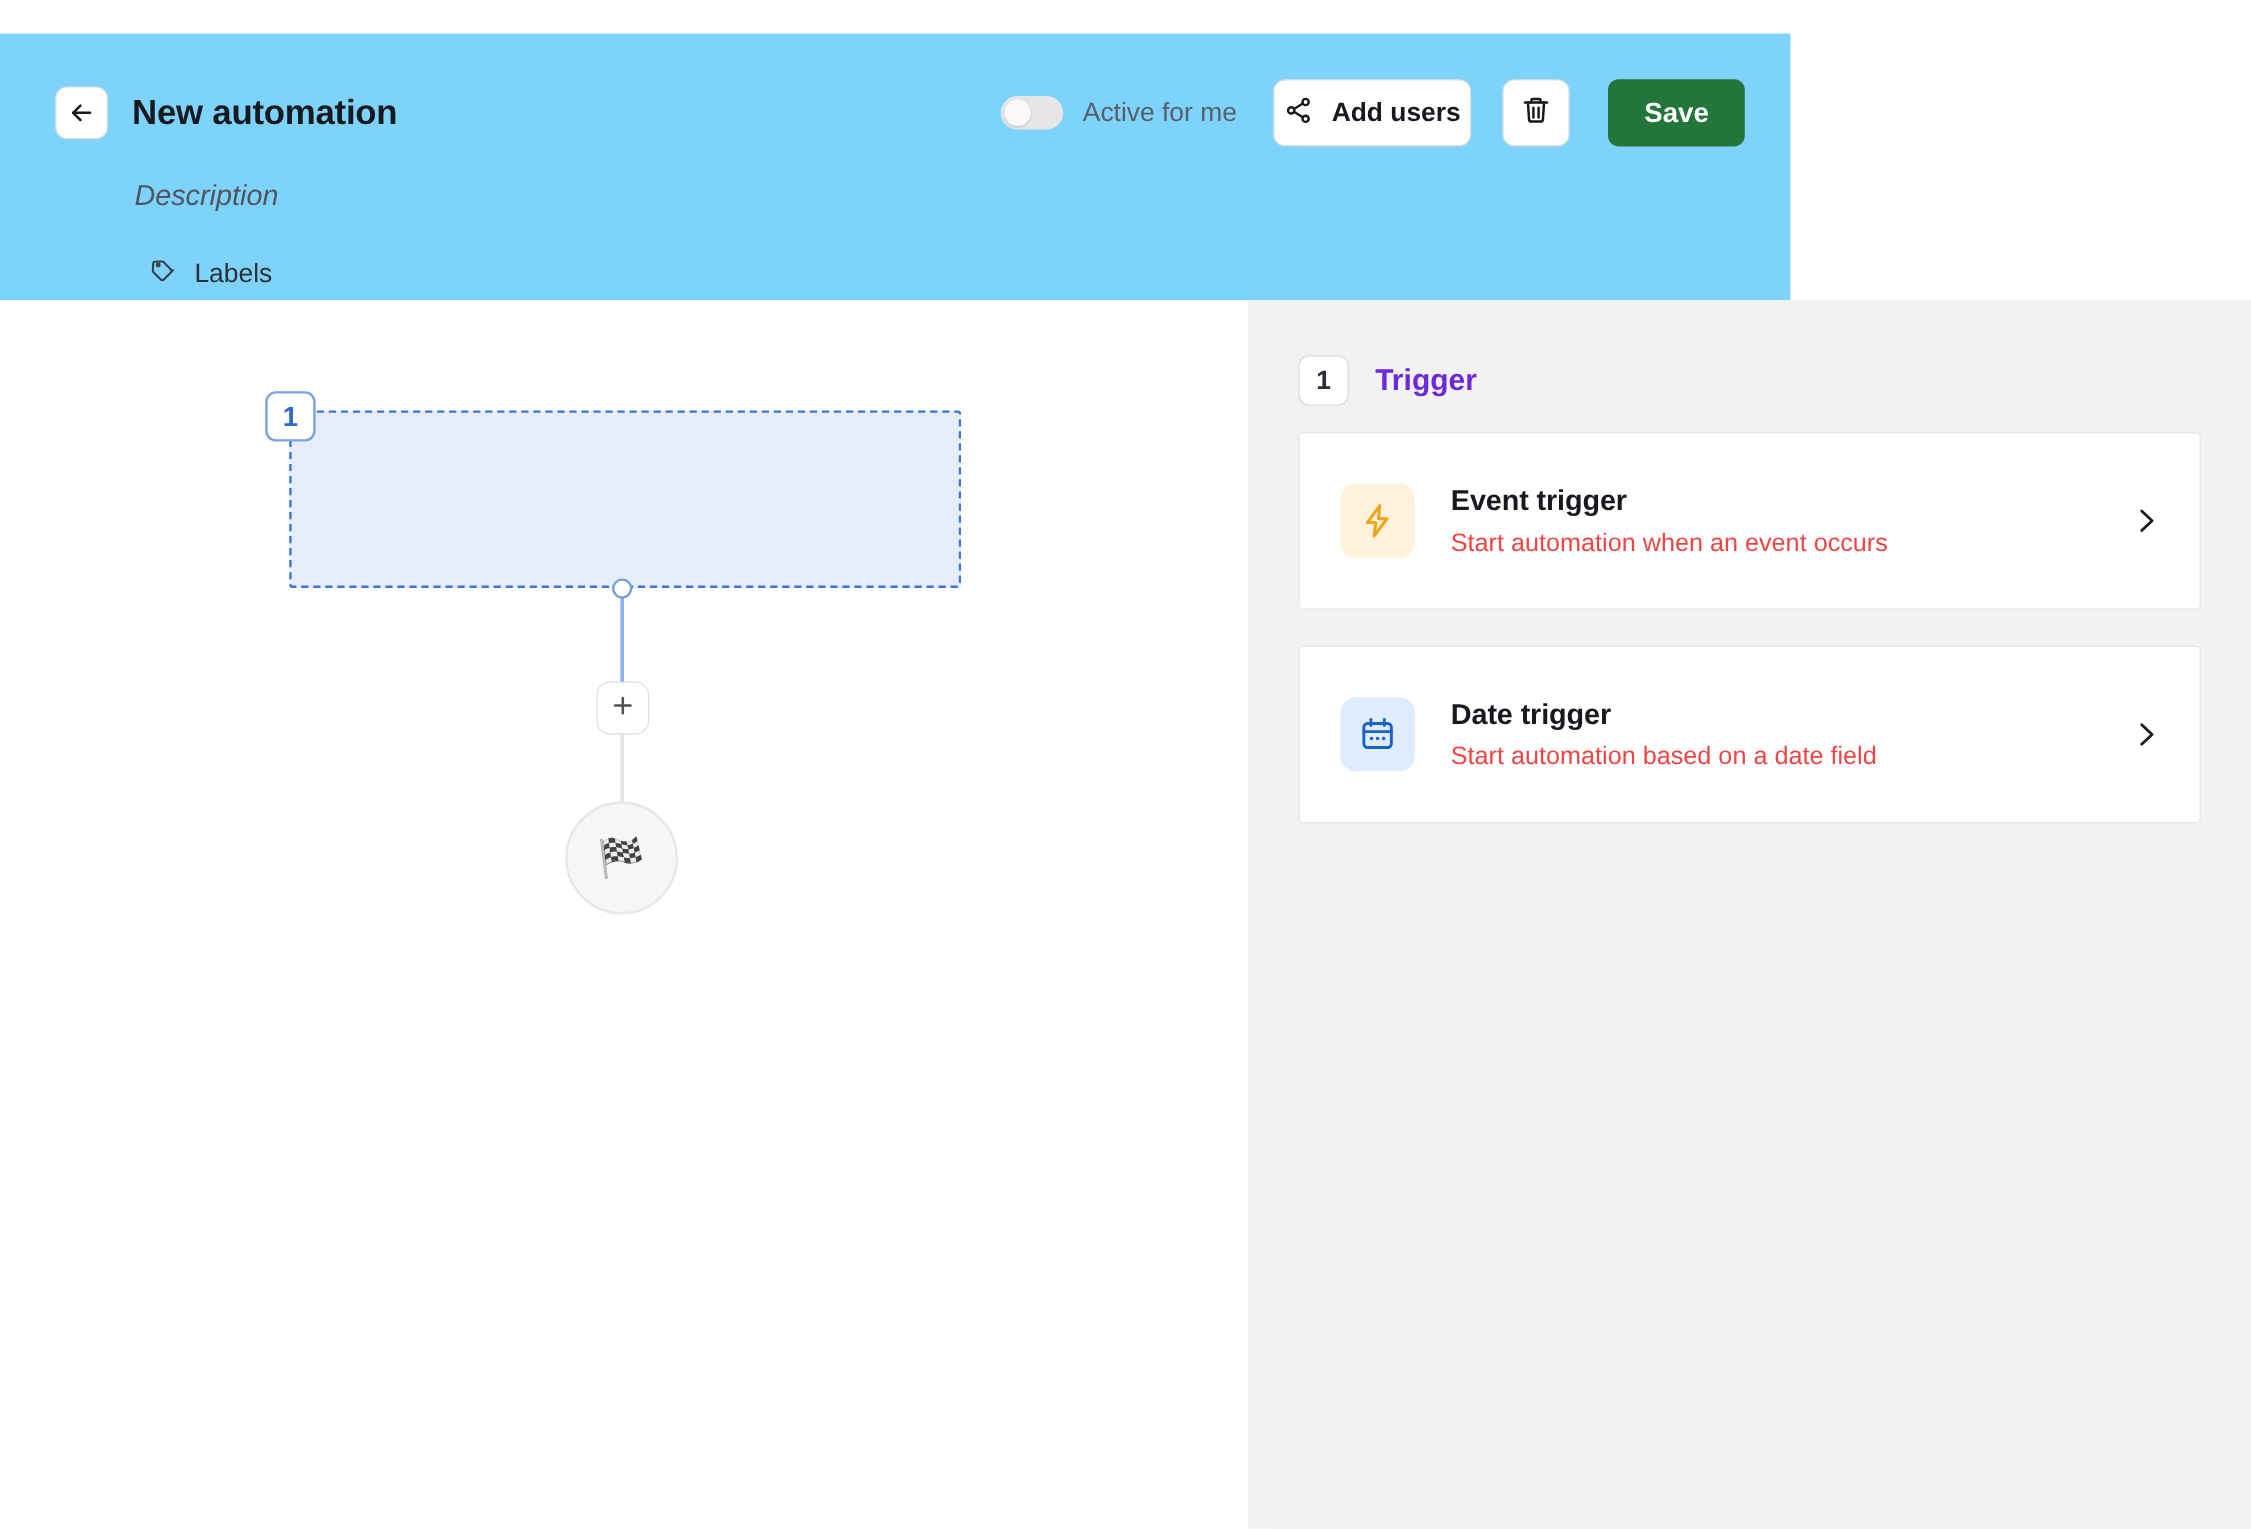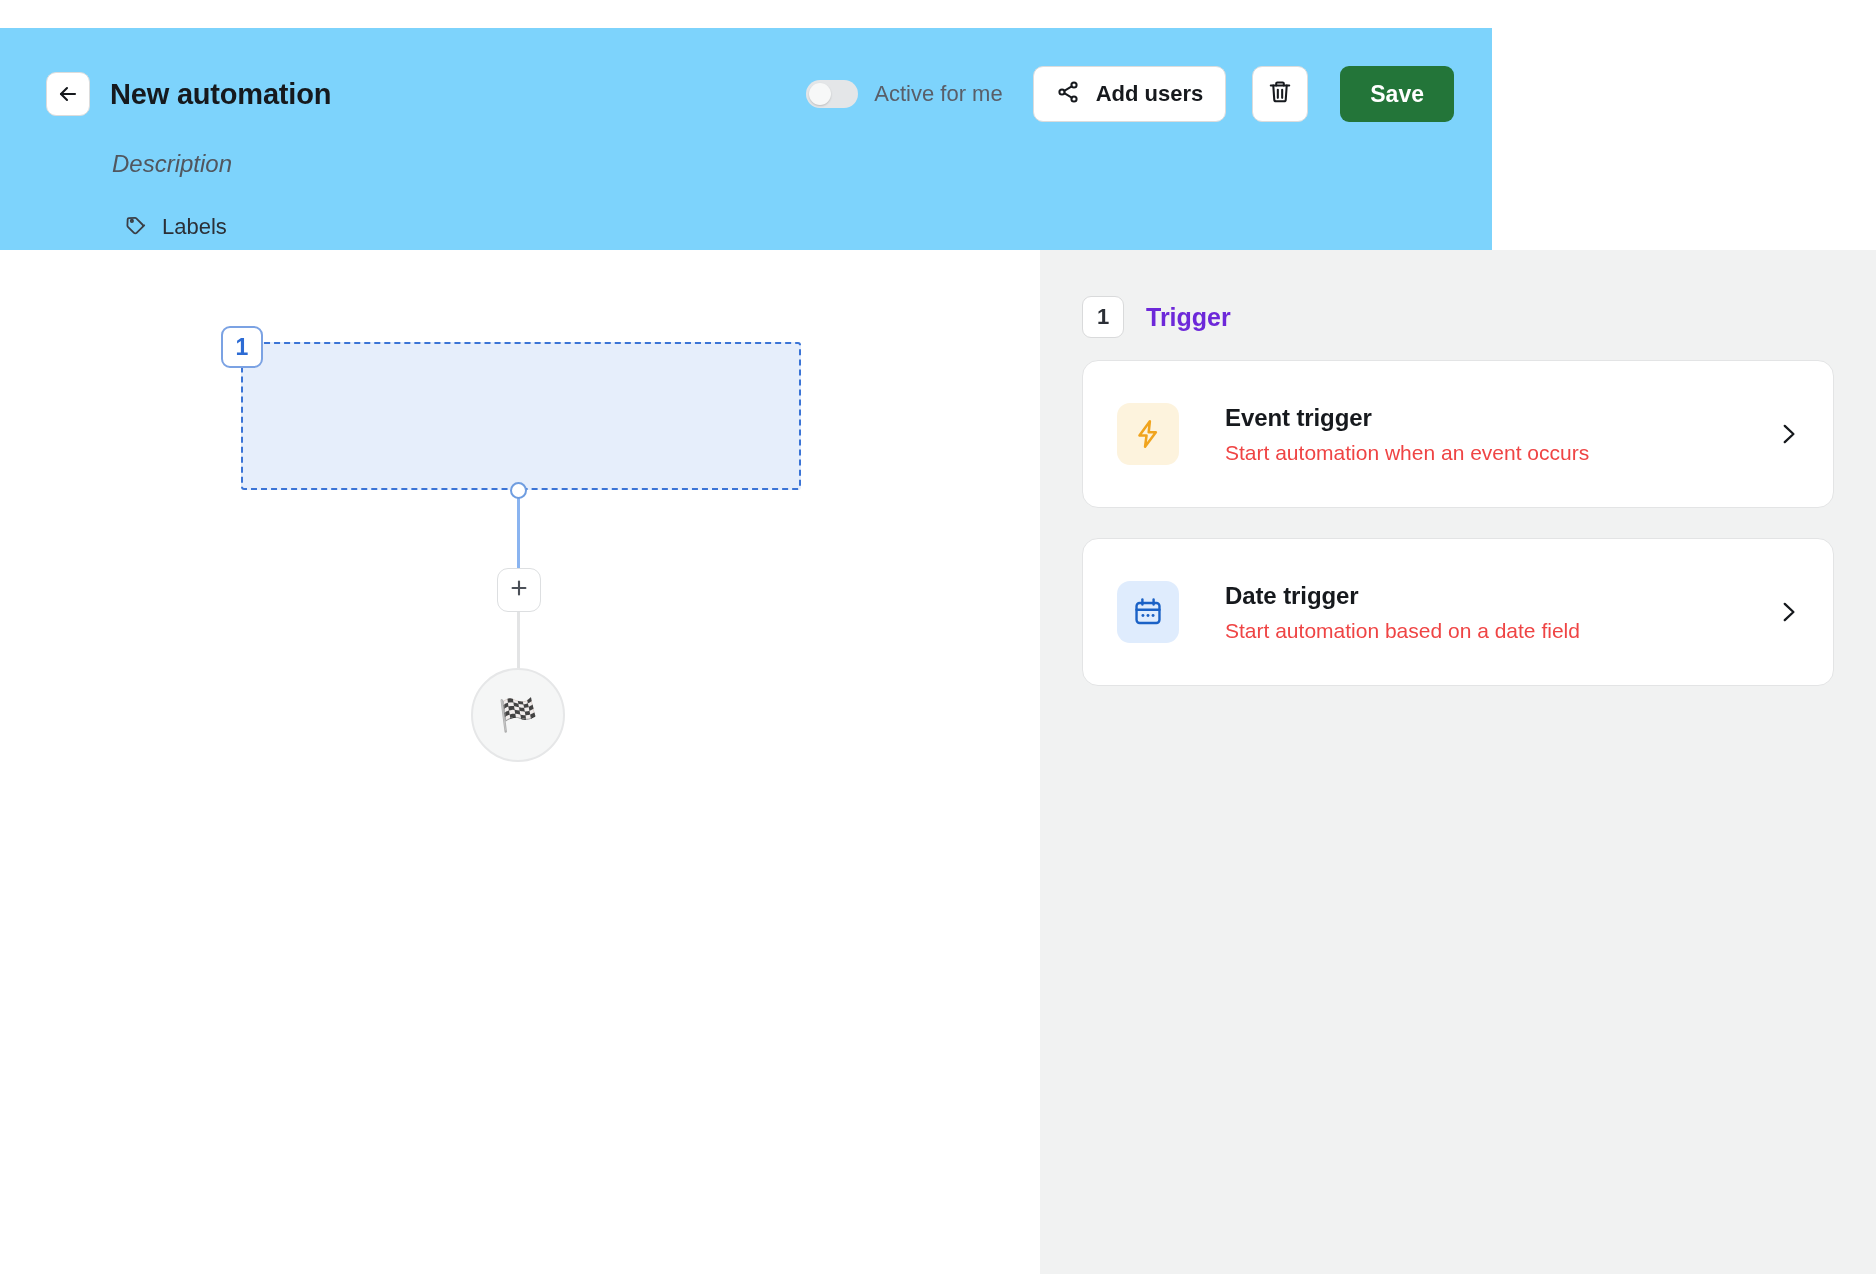--- a/index.html
+++ b/index.html
@@ -68,21 +68,21 @@
   }
   .toggle-label {
     font-size: 22px;
     color: #595e68;
     margin-left: 16px;
     white-space: nowrap;
   }
   .add-users-btn {
     margin-left: 30px;
     height: 56px;
-    padding: 0 22px;
+    padding: 0 8px;
     border: 1.5px solid #dcdcdc;
     border-radius: 10px;
     background: #fff;
     display: flex; align-items: center; gap: 16px;
     cursor: pointer;
   }
   .add-users-btn .lbl {
     font-size: 22px; font-weight: 700; color: #16191d; white-space: nowrap;
   }
   .icon-btn {
@@ -225,25 +225,24 @@
   }
   .panel-title { font-size: 25px; font-weight: 700; color: #6d28d9; }
 
   .opt-card {
     position: absolute;
     left: 42px;
     width: 752px;
     height: 148px;
     background: #ffffff;
     border: 1.5px solid #e3e4e5;
-    border-radius: 16px;
+    border-radius: 4px;
     display: flex; align-items: center;
     padding: 0 32px 0 34px;
     cursor: pointer;
-    gap: 16px;
   }
   #card-event { top: 110px; }
   #card-date  { top: 288px; justify-content: flex-end; }
 
   .opt-icon {
     width: 62px; height: 62px;
     border-radius: 13px;
     display:flex; align-items:center; justify-content:center;
     flex: 0 0 auto;
   }

